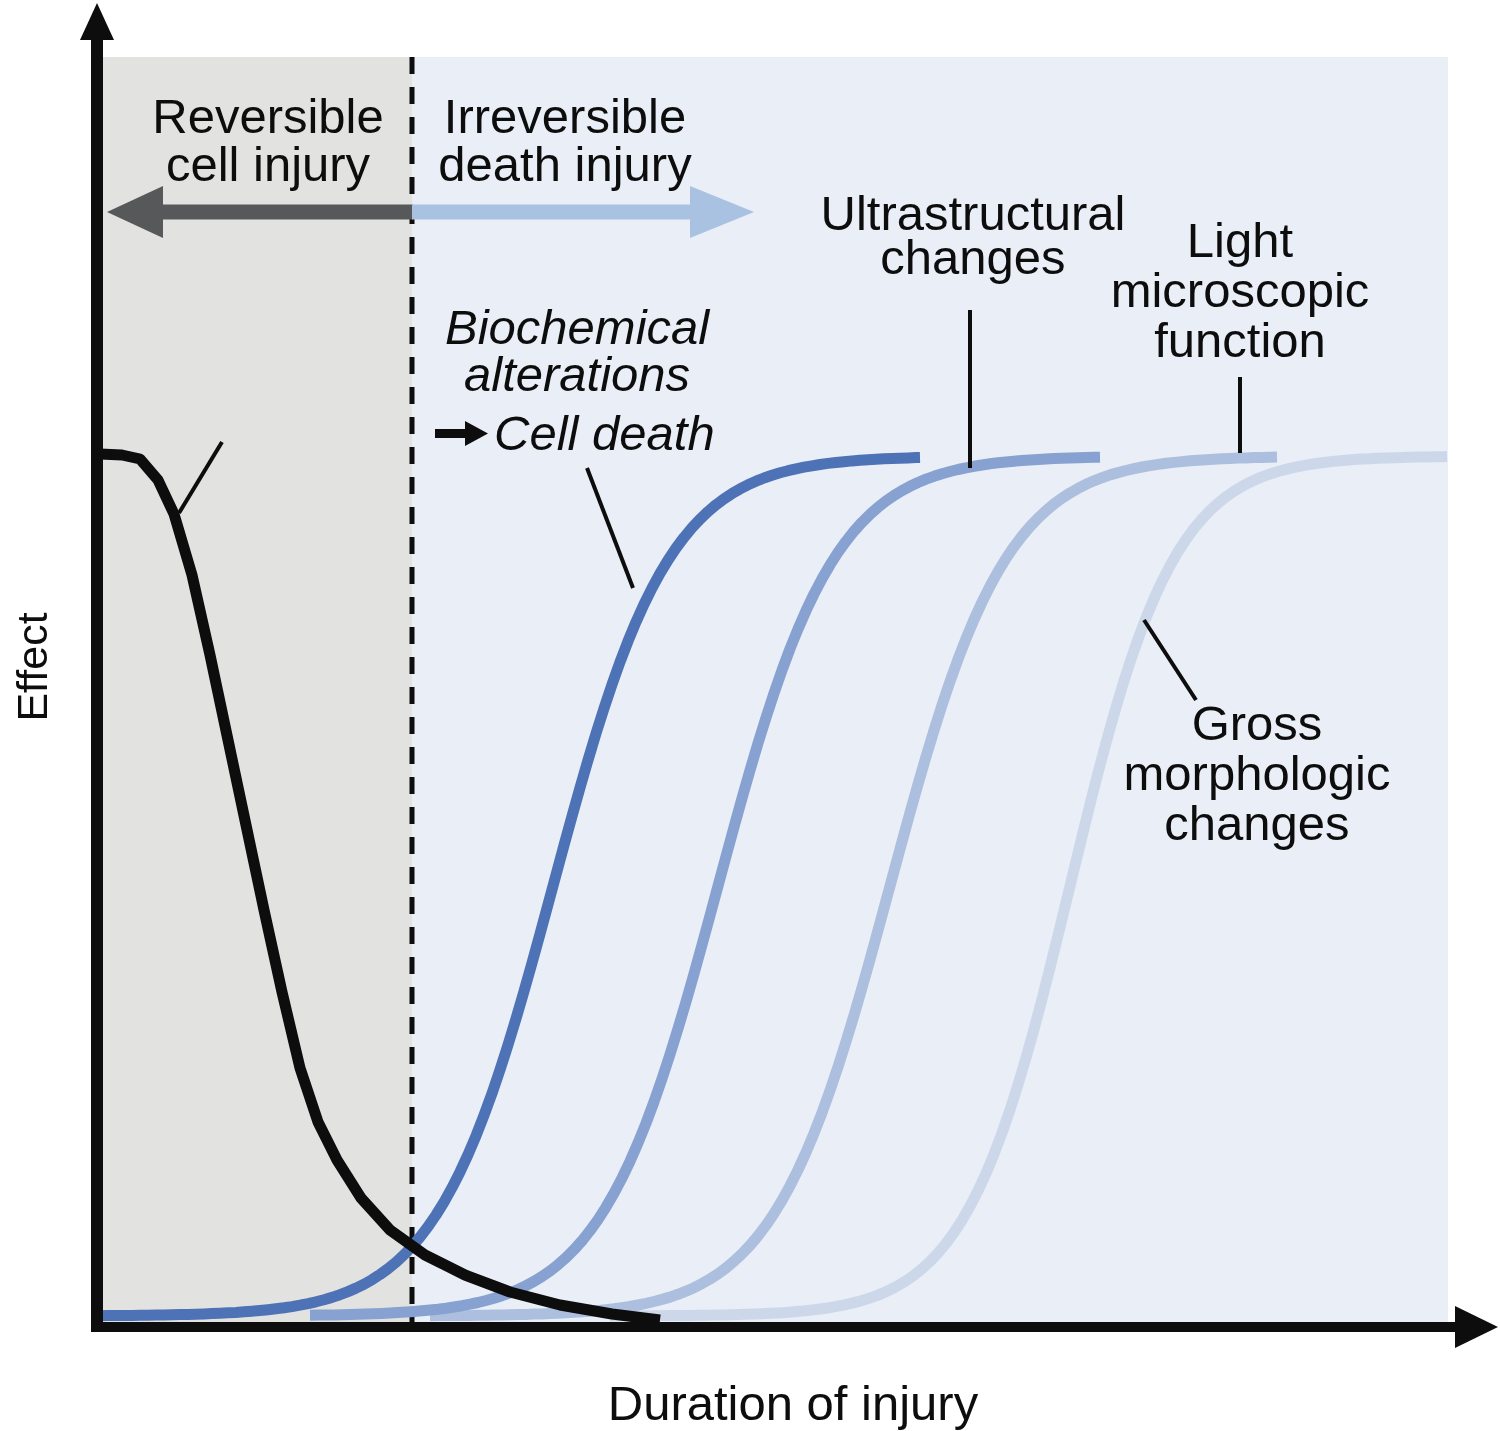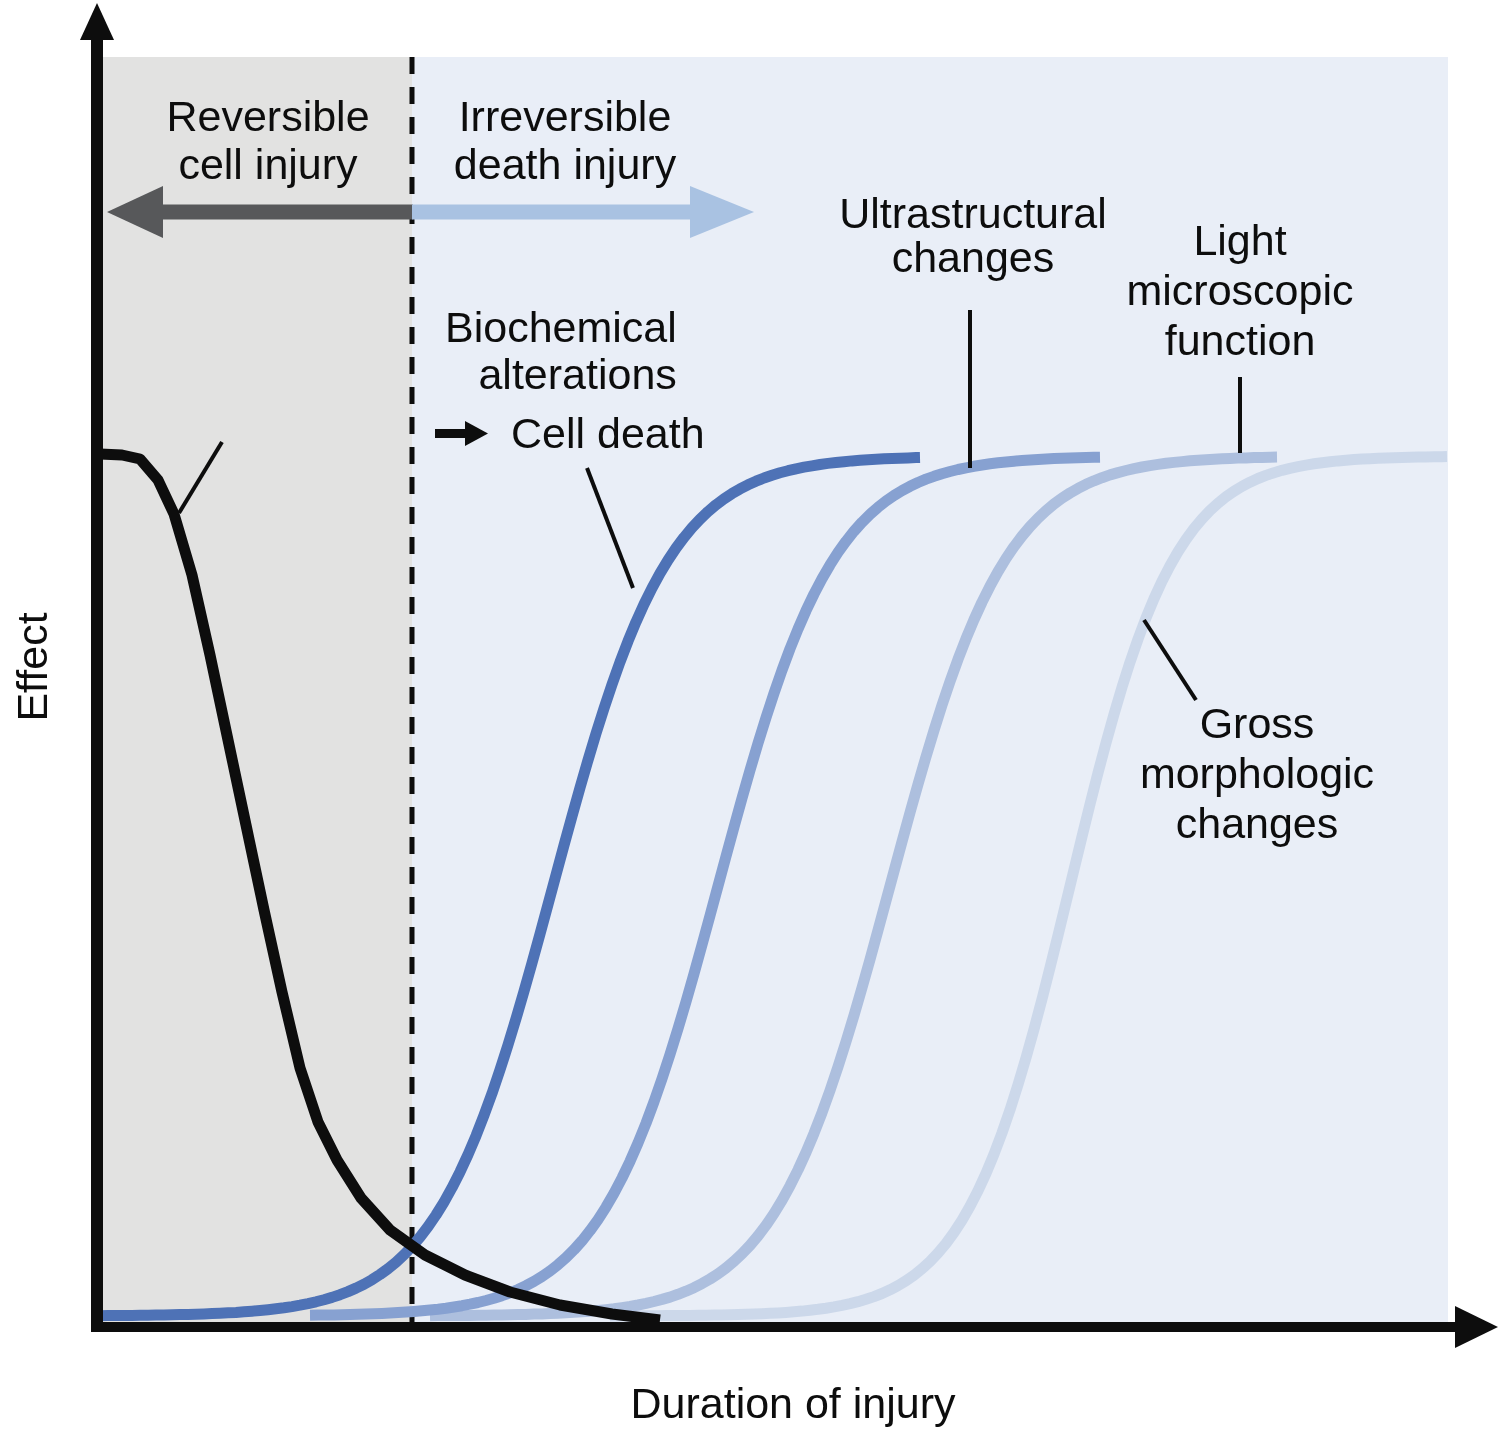--- a/index.html
+++ b/index.html
@@ -7,27 +7,27 @@
     position:relative;
     width:1500px;height:1431px;
     background:#ffffff;
     font-family:"Liberation Sans", sans-serif;
     color:#0d0d0d;
     overflow:hidden;
   }
   .layer{position:absolute;left:0;top:0;}
   .lbl{
     position:absolute;
-    font-size:43px;
+    font-size:49px;
     line-height:48px;
     white-space:pre-line;
     text-align:center;
     transform:translateX(-50%);
   }
-  .lbl.left{transform:none;text-align:right;}
+  .lbl.left{transform:none;text-align:center;font-style:italic;}
   .lh47{line-height:47px;}
   .lh49{line-height:44px;}
   .lh50{line-height:50px;}
   .ylab{
     position:absolute;
     left:32px;top:667px;
     transform:translate(-50%,-50%) rotate(-90deg);
     font-size:43px;
     white-space:nowrap;
   }
@@ -84,21 +84,21 @@
   <div class="lbl" style="left:268px;top:92px;">Reversible
 cell injury</div>
 
   <div class="lbl" style="left:565px;top:92px;">Irreversible
 death injury</div>
 
 
   <div class="lbl left lh47" style="left:445px;top:304px;">Biochemical
 alterations</div>
 
-  <div class="lbl left" style="left:494px;top:409px;margin-left:17px;">Cell death</div>
+  <div class="lbl left" style="left:494px;top:409px;">Cell death</div>
 
   <div class="lbl lh49" style="left:973px;top:191px;">Ultrastructural
 changes</div>
 
   <div class="lbl lh50" style="left:1240px;top:215px;">Light
 microscopic
 function</div>
 
   <div class="lbl lh50" style="left:1257px;top:698px;">Gross
 morphologic

